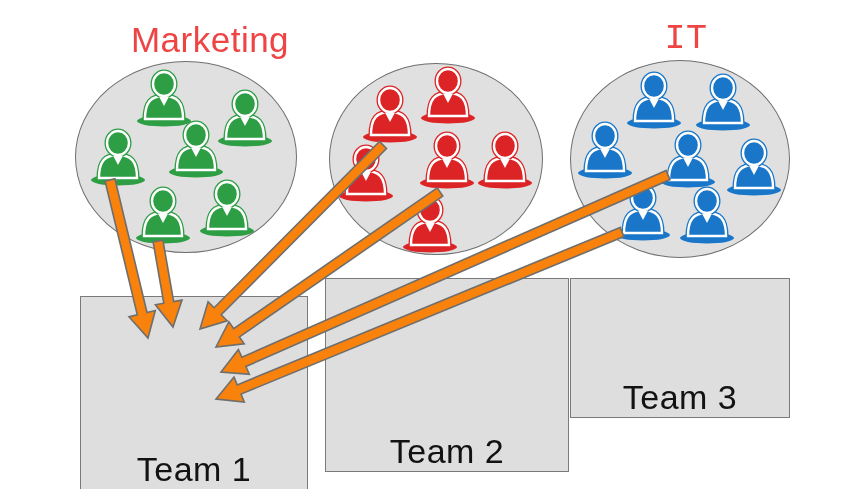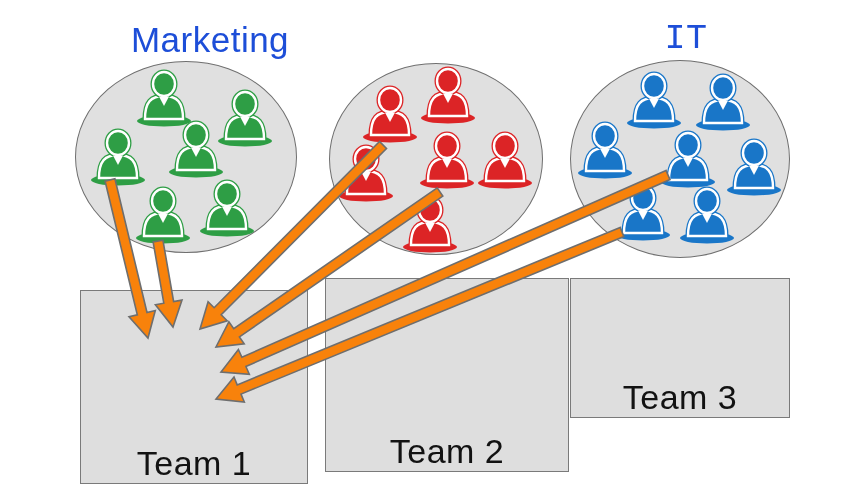--- a/index.html
+++ b/index.html
@@ -2,21 +2,21 @@
 <html><head>
 <meta charset="utf-8">
 <style>
   html,body{margin:0;padding:0;background:#ffffff;}
   .canvas{
     position:relative;width:848px;height:489px;background:#ffffff;overflow:hidden;
     font-family:"Liberation Sans", sans-serif;
   }
   .glabel{
     position:absolute;transform:translateX(-50%);white-space:nowrap;
-    font-size:35px;line-height:1.0;color:#1d4ed8;letter-spacing:0.5px;
+    font-size:35px;line-height:1.0;color:#ef4444;letter-spacing:0.5px;
   }
   .ellipse{
     position:absolute;background:#e0e0e0;border:1.5px solid #6f6f6f;border-radius:50%;
     box-sizing:border-box;
   }
   .team{
     position:absolute;background:#dedede;border:1.5px solid #7a7a7a;box-sizing:border-box;
   }
   .tlabel{
     position:absolute;left:0;right:0;bottom:3px;text-align:center;
@@ -29,21 +29,21 @@
 
 <div class="canvas">
 
   <div class="glabel" style="left: 210px; top: 22px;">Marketing</div>
   <div class="glabel" style="left: 686px; top: 22px; font-family: Liberation Mono, monospace;">IT</div>
 
   <div class="ellipse" style="left: 75px; top: 61px; width: 222px; height: 192px;"></div>
   <div class="ellipse" style="left: 329px; top: 63px; width: 214px; height: 192px;"></div>
   <div class="ellipse" style="left: 570px; top: 60px; width: 220px; height: 198px;"></div>
 
-  <div class="team" style="left: 80px; top: 290px; width: 228px; height: 194px; text-decoration: underline;">
+  <div class="team" style="left: 80px; top: 296px; width: 228px; height: 194px; text-decoration: underline;">
     <span class="tlabel">Team 1</span>
   </div>
   <div class="team" style="left: 325px; top: 278px; width: 244px; height: 194px;">
     <span class="tlabel">Team 2</span>
   </div>
   <div class="team" style="left: 570px; top: 278px; width: 220px; height: 140px;">
     <span class="tlabel">Team 3</span>
   </div>
 
   <svg id="overlay" width="848" height="489" viewBox="0 0 848 489">

